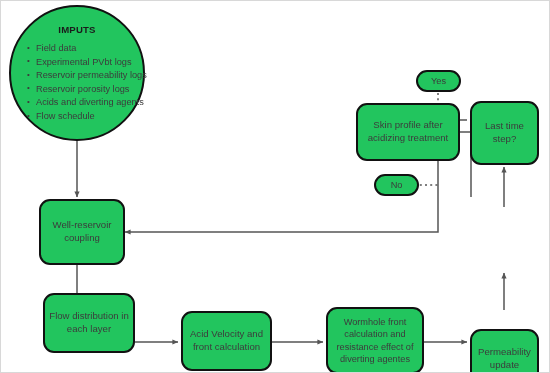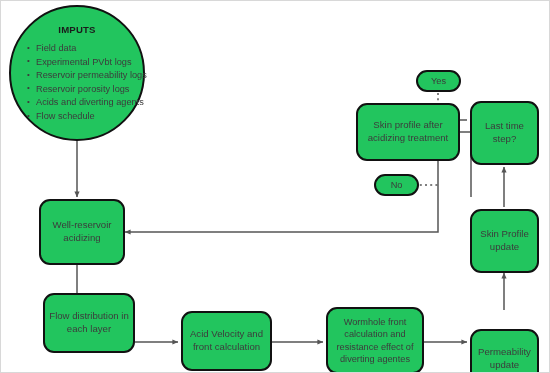--- a/index.html
+++ b/index.html
@@ -142,31 +142,30 @@
         <li>Field data</li>
         <li>Experimental PVbt logs</li>
         <li>Reservoir permeability logs</li>
         <li>Reservoir porosity logs</li>
         <li>Acids and diverting agents</li>
         <li>Flow schedule</li>
       </ul>
     </div>
   </div>
 
-  <div class="node rbox" style="left:38px; top:198px; width:86px; height:66px;">Well-reservoir acidizing</div>
+  <div class="node rbox" style="left:38px; top:198px; width:86px; height:66px;">Well-reservoir coupling</div>
 
   <div class="node rbox" style="left:42px; top:292px; width:92px; height:60px;">Flow distribution in each layer</div>
 
   <div class="node rbox" style="left:180px; top:310px; width:91px; height:60px;">Acid Velocity and front calculation</div>
 
   <div class="node rbox small" style="left:325px; top:306px; width:98px; height:67px;">Wormhole front calculation and resistance effect of diverting agentes</div>
 
   <div class="node rbox" style="left:469px; top:328px; width:69px; height:60px;">Permeability update</div>
 
-  <div class="node rbox" style="left:469px; top:208px; width:69px; height:64px;">Skin Profile update</div>
 
   <div class="node rbox" style="left:469px; top:100px; width:69px; height:64px;">Last time step?</div>
 
   <div class="node rbox" style="left:330px; top:102px; width:104px; height:58px;margin-left:25px;">Skin profile after acidizing treatment</div>
 
   <div class="node pill" style="left:415px; top:69px; width:45px; height:22px;">Yes</div>
 
   <div class="node pill" style="left:353px; top:173px; width:45px; height:22px;margin-left:20px;">No</div>
 
 </div>

